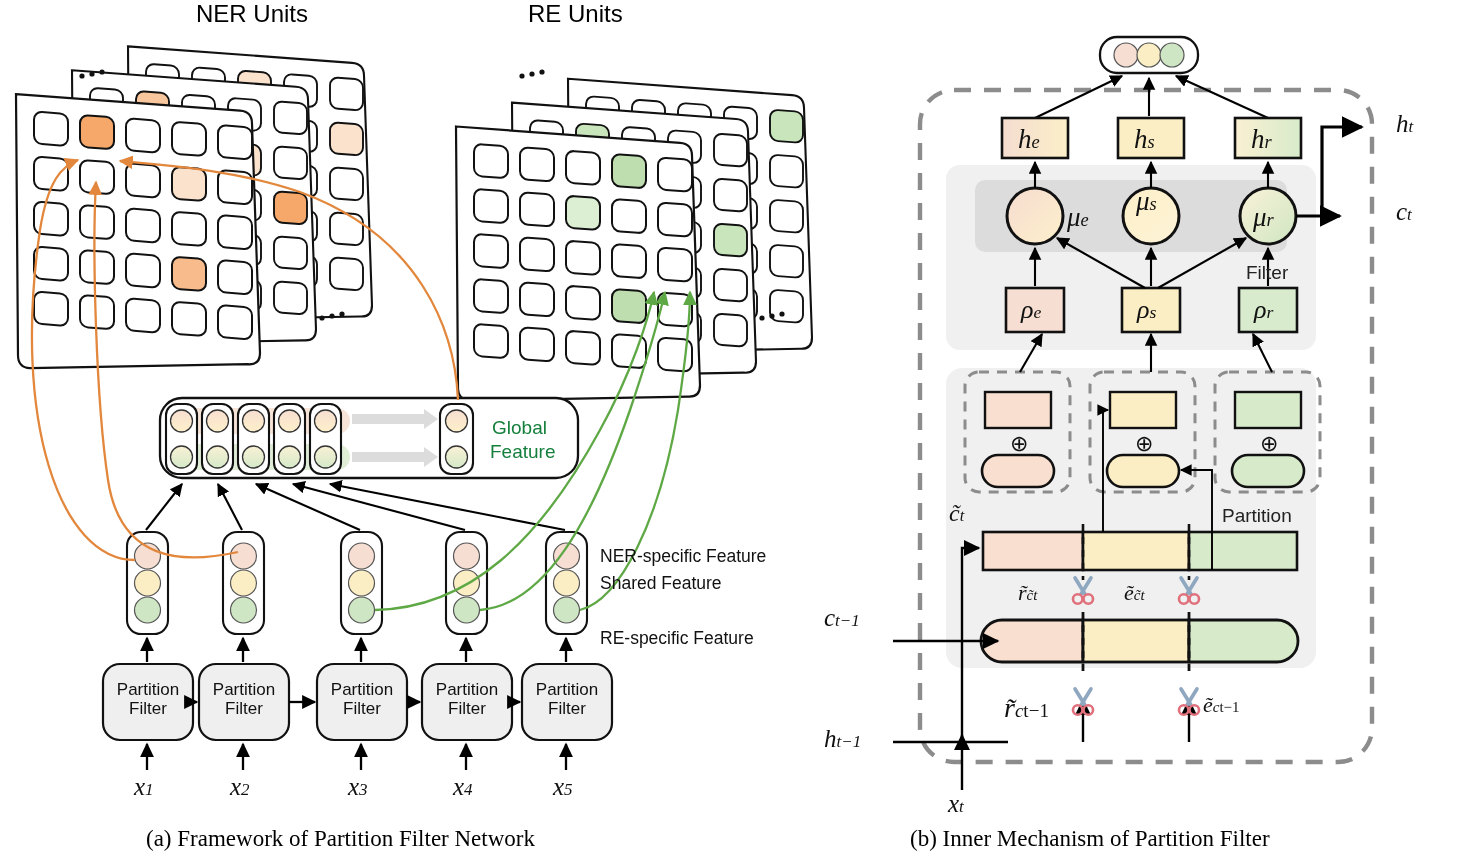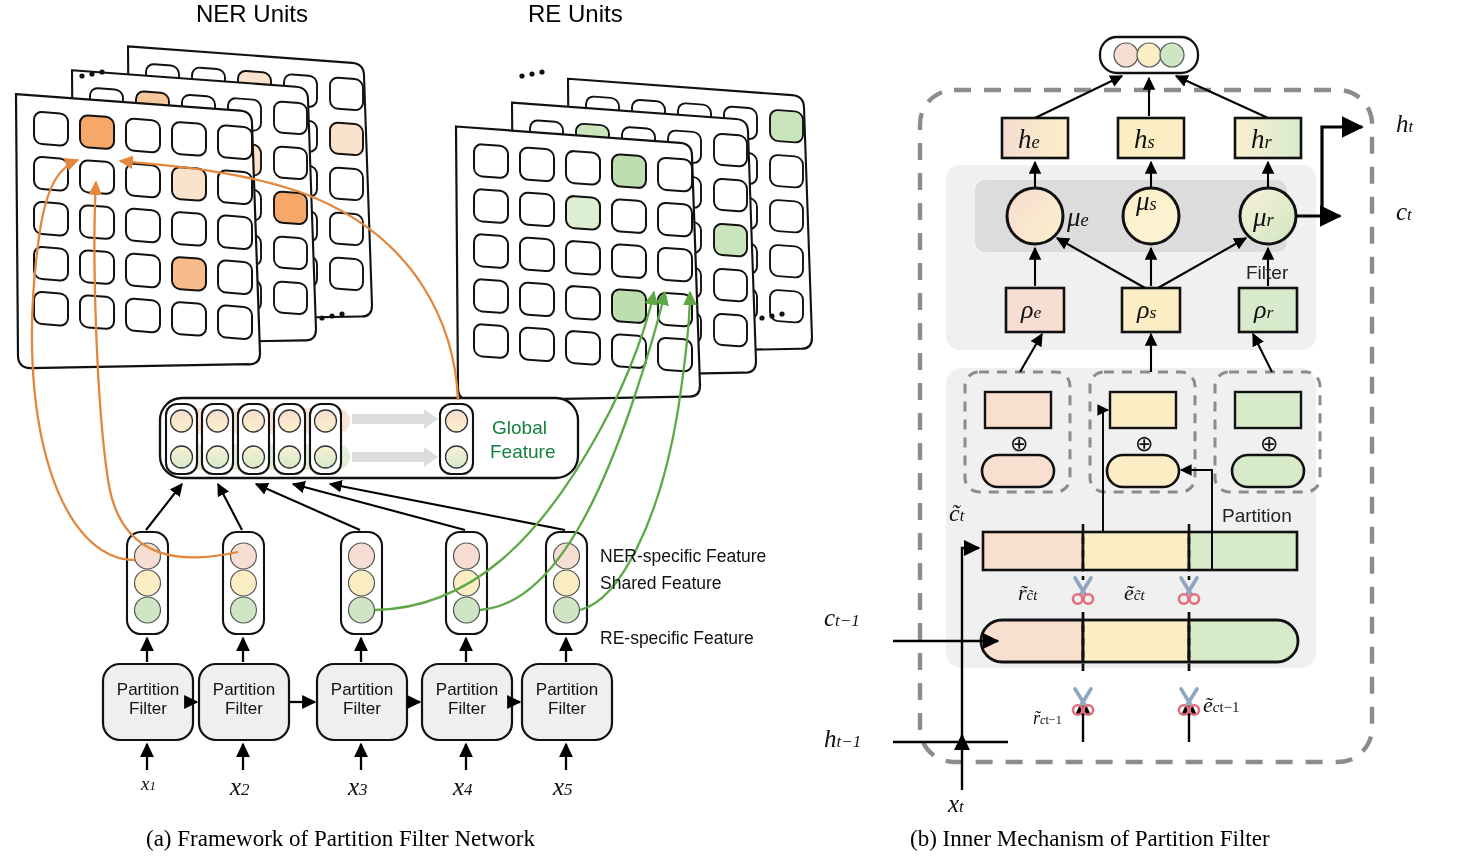--- a/index.html
+++ b/index.html
@@ -563,21 +563,21 @@
 <div class="lgd" style="left:600px;top:546px;">NER-specific Feature</div>
 <div class="lgd" style="left:600px;top:573px;">Shared Feature</div>
 <div class="lgd" style="left:600px;top:604px;margin-top:24px;">RE-specific Feature</div>
 
 <div class="pf" style="left:103px;top:680px;width:90px;"><span>Partition</span><br><span>Filter</span></div>
 <div class="pf" style="left:199px;top:680px;width:90px;"><span>Partition</span><br><span>Filter</span></div>
 <div class="pf" style="left:317px;top:680px;width:90px;"><span>Partition</span><br><span>Filter</span></div>
 <div class="pf" style="left:422px;top:680px;width:90px;"><span>Partition</span><br><span>Filter</span></div>
 <div class="pf" style="left:522px;top:680px;width:90px;"><span>Partition</span><br><span>Filter</span></div>
 
-<div class="mth" style="left:134px;top:773px;font-size:19px;margin-left:7px;">x<span class="sub">1</span></div>
+<div class="mth" style="left:134px;top:773px;font-size:25px;">x<span class="sub">1</span></div>
 <div class="mth" style="left:230px;top:773px;font-size:25px;">x<span class="sub">2</span></div>
 <div class="mth" style="left:348px;top:773px;font-size:25px;">x<span class="sub">3</span></div>
 <div class="mth" style="left:453px;top:773px;font-size:25px;">x<span class="sub">4</span></div>
 <div class="mth" style="left:553px;top:773px;font-size:25px;">x<span class="sub">5</span></div>
 
 <div class="mth" style="left:1018px;top:124px;font-size:27px;">h<span class="sub">e</span></div>
 <div class="mth" style="left:1134px;top:124px;font-size:27px;">h<span class="sub">s</span></div>
 <div class="mth" style="left:1251px;top:124px;font-size:27px;">h<span class="sub">r</span></div>
 
 <div class="mth" style="left:1020px;top:202px;font-size:27px;margin-left:47px;">μ<span class="sub">e</span></div>
@@ -591,21 +591,21 @@
 <div class="lbl" style="left:1246px;top:262px;">Filter</div>
 <div class="lbl" style="left:1222px;top:505px;">Partition</div>
 
 <div style="position:absolute;left:1010px;top:431px;font-size:22px;color:#111;">⊕</div>
 <div style="position:absolute;left:1135px;top:431px;font-size:22px;color:#111;">⊕</div>
 <div style="position:absolute;left:1260px;top:431px;font-size:22px;color:#111;">⊕</div>
 
 <div class="mth" style="left:949px;top:500px;font-size:24px;">c̃<span class="sub">t</span></div>
 <div class="mth" style="left:1018px;top:580px;font-size:22px;">r̃<span class="sub">c̃t</span></div>
 <div class="mth" style="left:1124px;top:580px;font-size:22px;">ẽ<span class="sub">c̃t</span></div>
-<div class="mth" style="left:1033px;top:692px;font-size:18px;margin-top:16px;">r̃<span class="sub">c<span class="nosub">t−1</span></span></div>
+<div class="mth" style="left:1004px;top:692px;font-size:28px;">r̃<span class="sub">c<span class="nosub">t−1</span></span></div>
 <div class="mth" style="left:1203px;top:692px;font-size:22px;">ẽ<span class="sub">c<span class="nosub">t−1</span></span></div>
 
 <div class="mth" style="left:824px;top:604px;font-size:25px;">c<span class="sub">t−1</span></div>
 <div class="mth" style="left:824px;top:725px;font-size:25px;">h<span class="sub">t−1</span></div>
 <div class="mth" style="left:948px;top:790px;font-size:25px;">x<span class="sub">t</span></div>
 <div class="mth" style="left:1396px;top:110px;font-size:25px;">h<span class="sub">t</span></div>
 <div class="mth" style="left:1396px;top:198px;font-size:25px;">c<span class="sub">t</span></div>
 
 <div class="cap" style="left:910px;top:826px;">(b)  Inner Mechanism of Partition Filter</div>
 <div class="cap" style="left:146px;top:826px;">(a)  Framework of Partition Filter Network</div>

